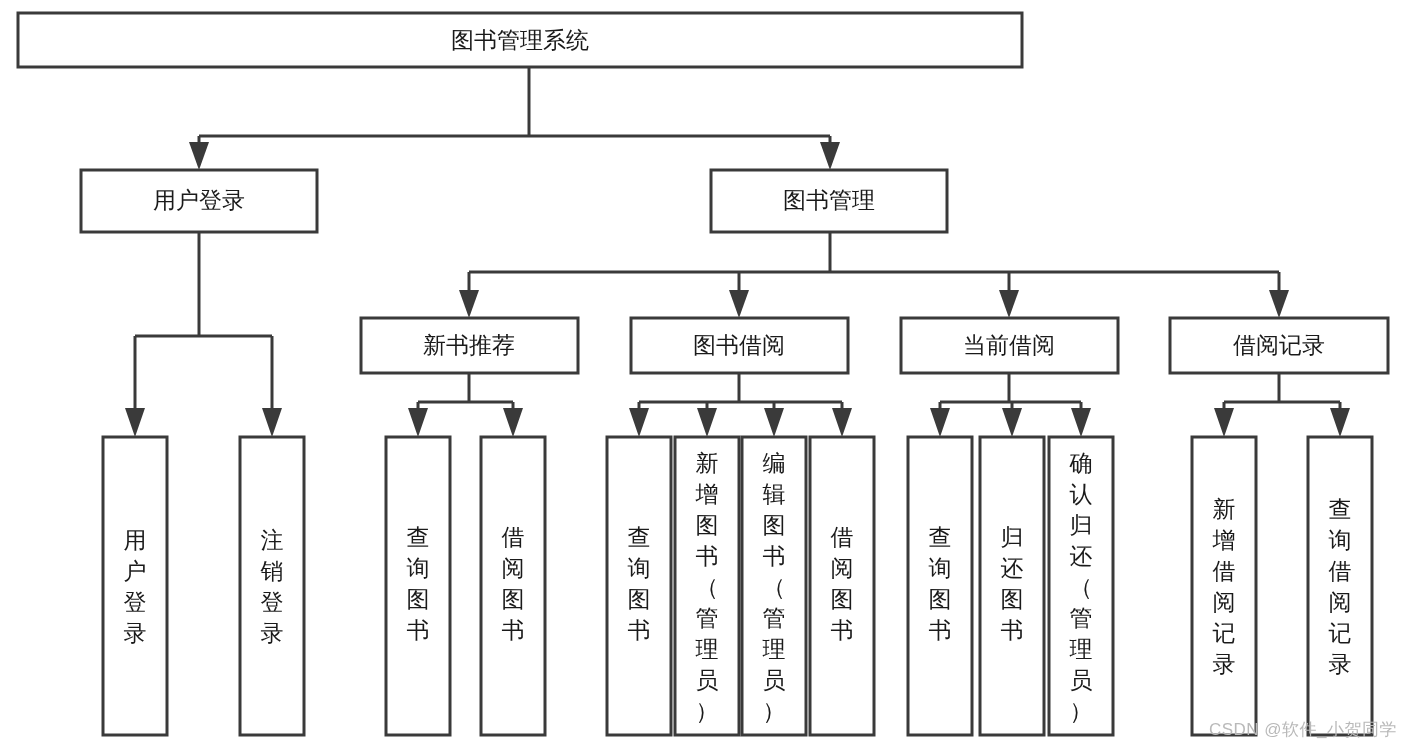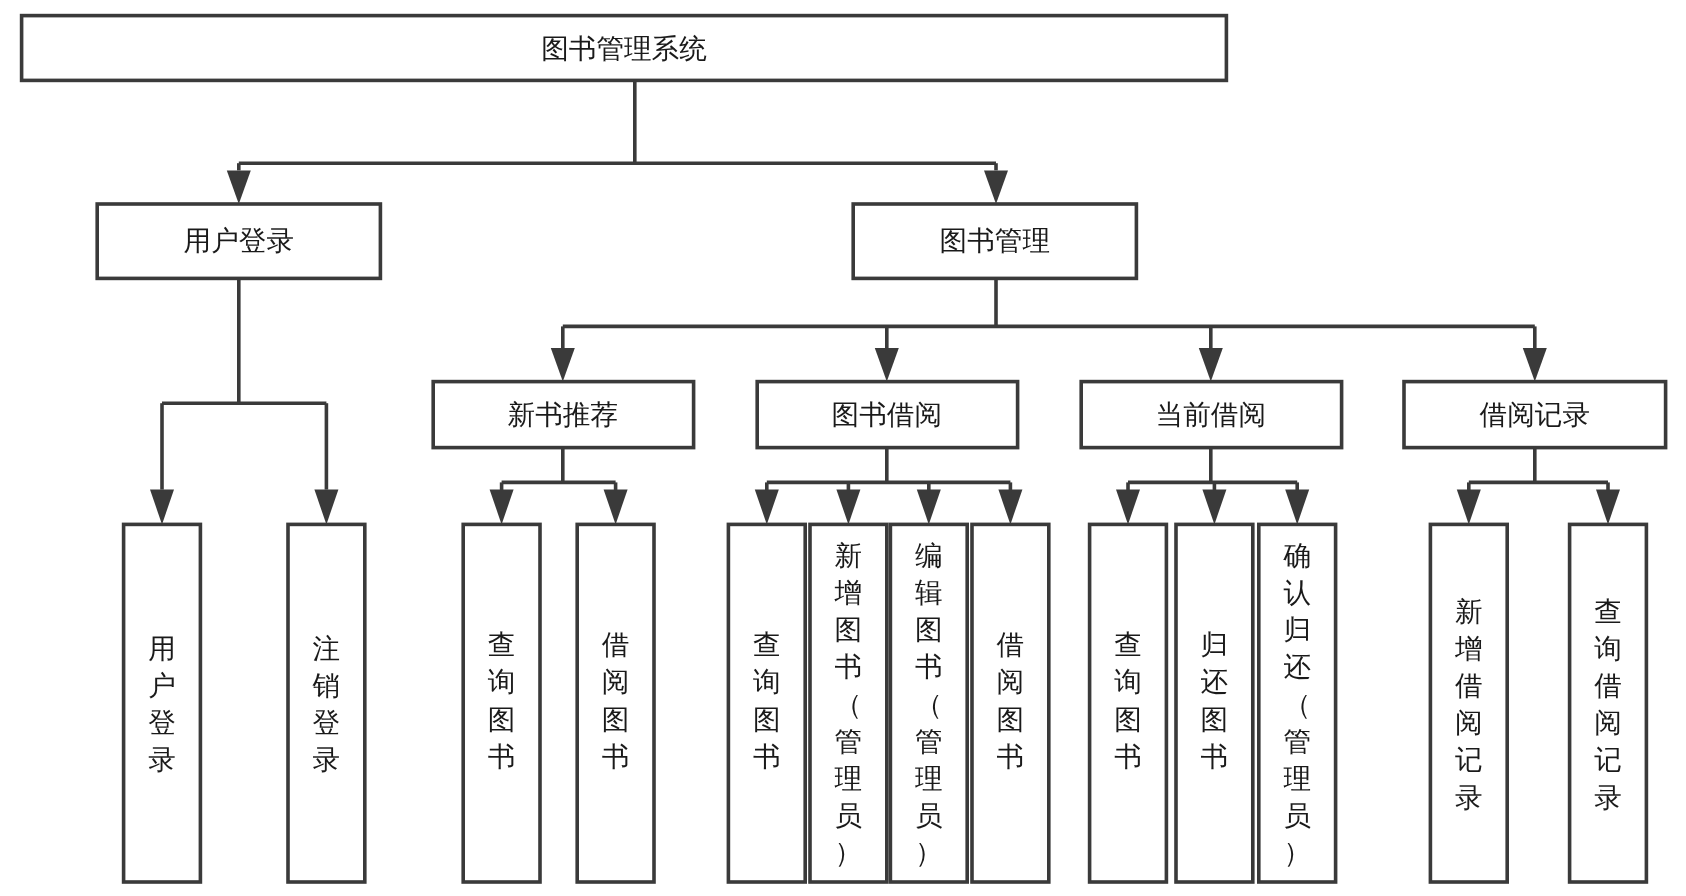--- a/index.html
+++ b/index.html
@@ -232,14 +232,15 @@
       <rect class="node-box" x="1192" y="437" width="64" height="298"></rect>
       <text class="node-label-v vtext"><tspan x="1224" y="517.18">新</tspan><tspan x="1224" y="548.18">增</tspan><tspan x="1224" y="579.18">借</tspan><tspan x="1224" y="610.18">阅</tspan><tspan x="1224" y="641.18">记</tspan><tspan x="1224" y="672.18">录</tspan></text>
     </g>
     <g>
       <rect class="node-box" x="1308" y="437" width="64" height="298"></rect>
       <text class="node-label-v vtext"><tspan x="1340" y="517.18">查</tspan><tspan x="1340" y="548.18">询</tspan><tspan x="1340" y="579.18">借</tspan><tspan x="1340" y="610.18">阅</tspan><tspan x="1340" y="641.18">记</tspan><tspan x="1340" y="672.18">录</tspan></text>
     </g>
 
   </svg>
 
+  <div class="watermark">CSDN @软件_小贺同学</div>
 
 </div>
 
 </body></html>

